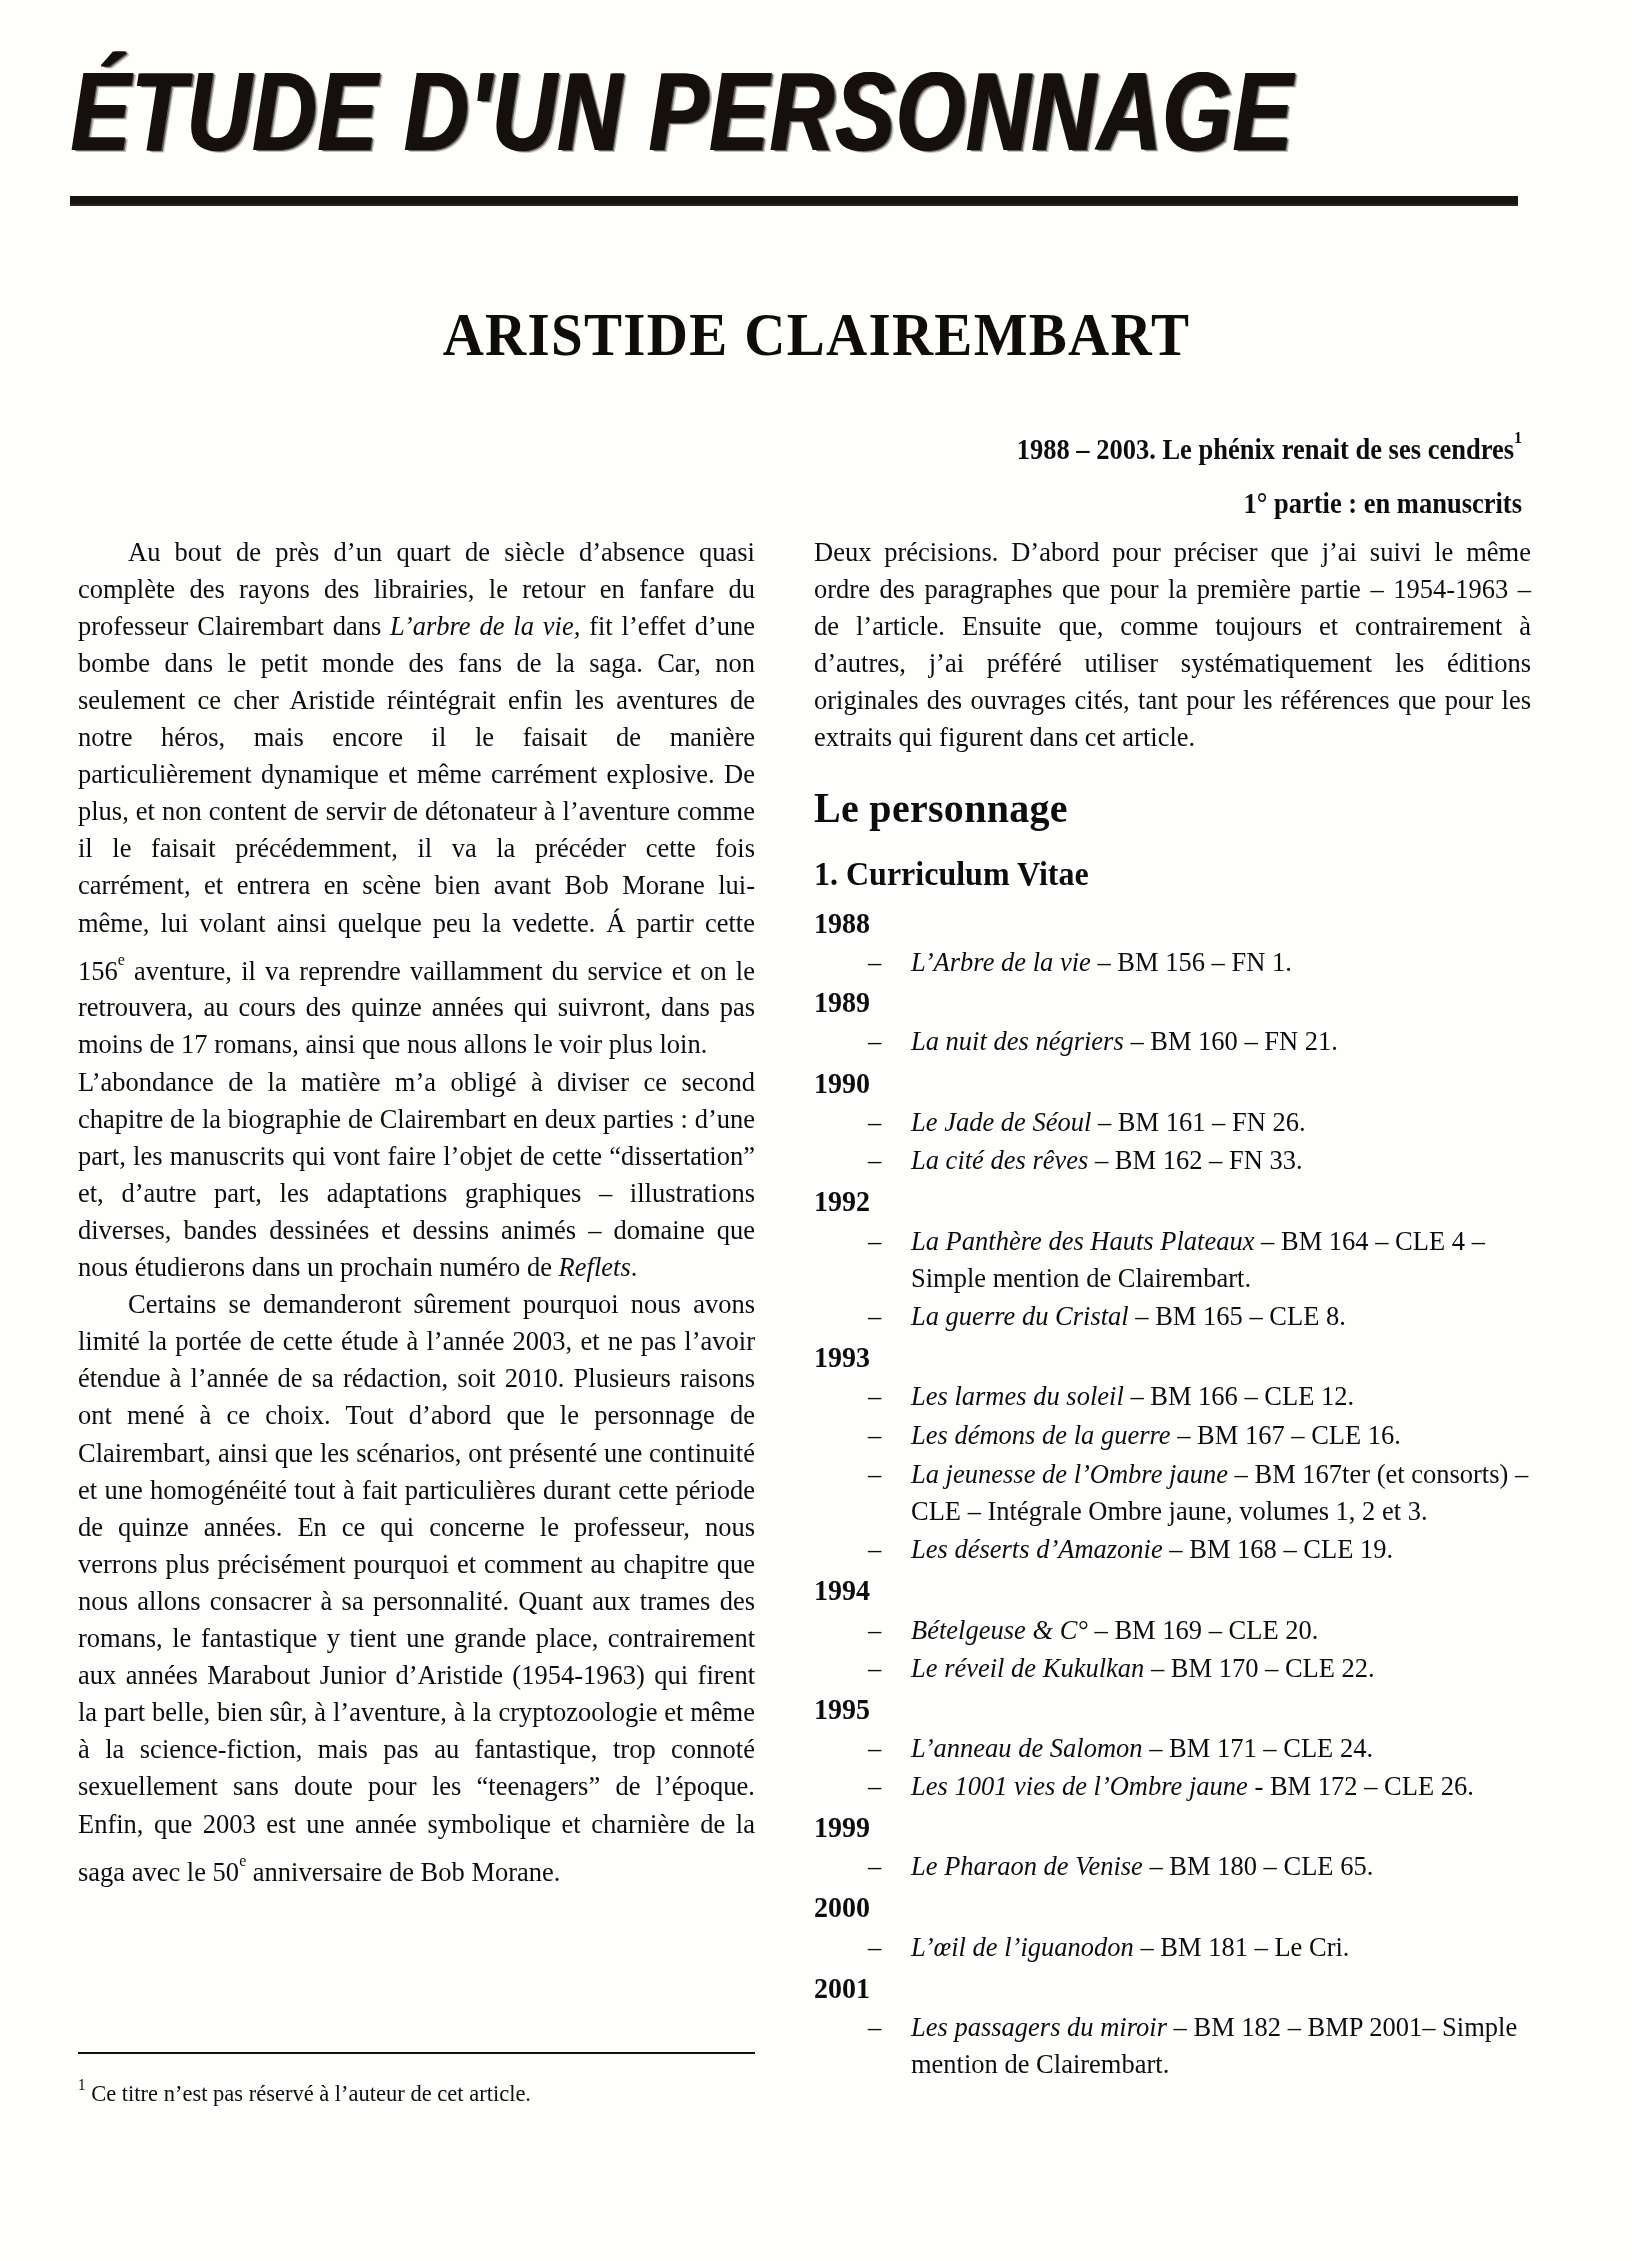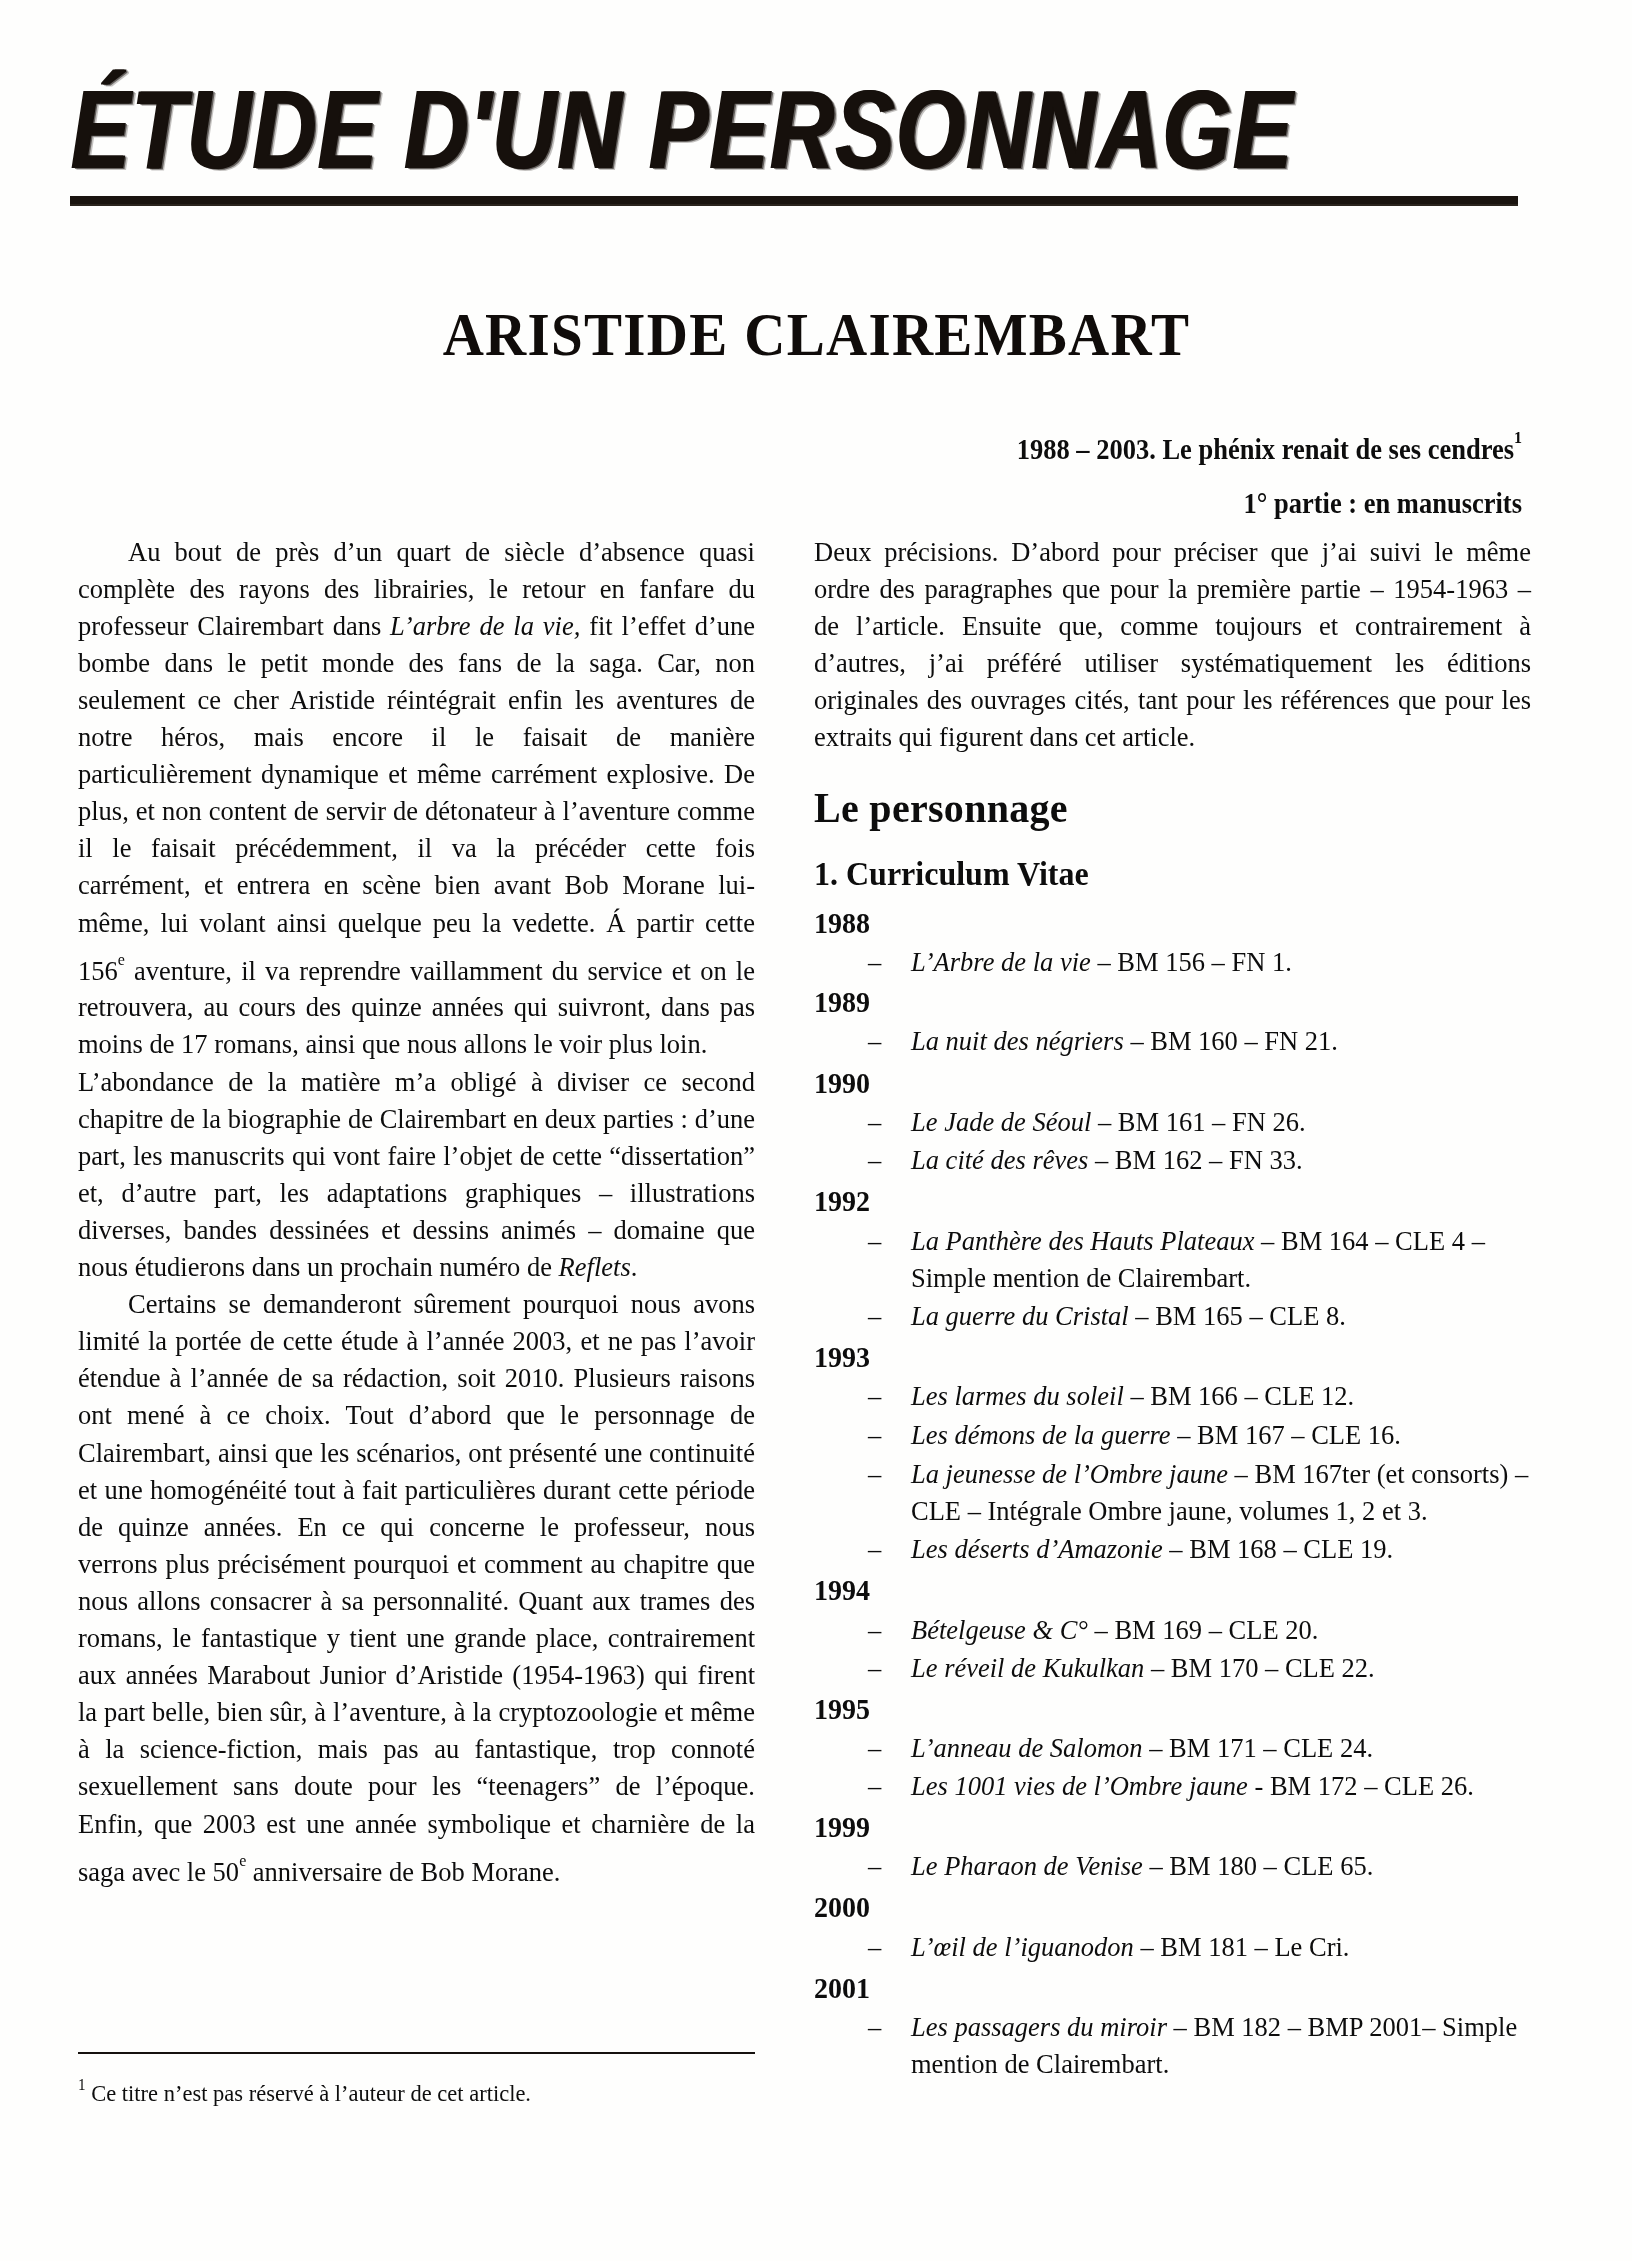--- a/index.html
+++ b/index.html
@@ -16,21 +16,21 @@
     box-sizing: border-box;
     overflow: hidden;
     font-family: "Liberation Serif", "DejaVu Serif", serif;
     color: #0d0d0d;
   }
 
   
   .masthead {
     position: absolute;
     left: 70px;
-    top: 66px;
+    top: 48px;
     width: 1451px;
     height: 119px;
   }
   .masthead-title {
     font-family: "Liberation Sans", "DejaVu Sans", sans-serif;
     font-weight: bold;
     font-style: italic;
     font-size: 87px;
     line-height: 99px;
     letter-spacing: 1.3px;

